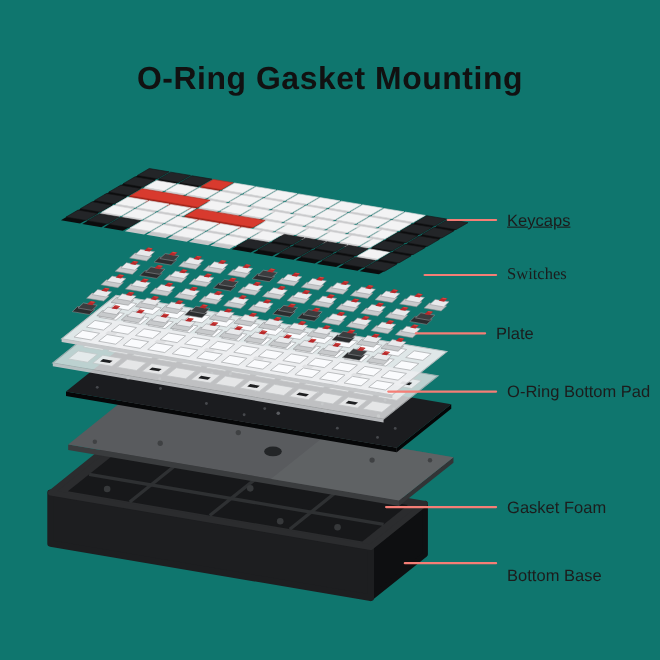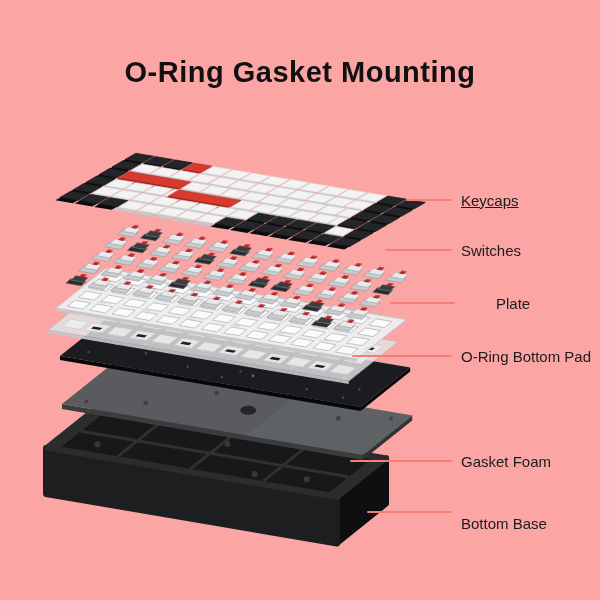--- a/index.html
+++ b/index.html
@@ -1,16 +1,16 @@
 <!DOCTYPE html>
 <html><head>
 <meta charset="utf-8">
 <style>
   html,body{margin:0;padding:0;background:#ffffff;}
-  #stage{position:relative;width:600px;height:600px;background:#fca5a5;overflow:hidden;
+  #stage{position:relative;width:600px;height:600px;background:#0f766e;overflow:hidden;
          font-family:"Liberation Sans", sans-serif;}
   #page-title{position:absolute;top:56px;left:0;width:600px;text-align:center;
               font-size:29px;font-weight:700;color:#111111;letter-spacing:0.5px;}
   #kb{position:absolute;left:0;top:0;}
   .callout{position:absolute;display:flex;align-items:center;height:22px;}
   .callout-line{display:block;height:2px;border-radius:1px;}
   .callout-text{margin-left:9px;font-size:15px;color:#1c1c1c;white-space:nowrap;}
 </style>
 </head>
 <body>
@@ -610,23 +610,23 @@
       <polygon points="327.0,246.5 344.4,249.4 350.2,246.1 332.7,243.1" fill="#0b0c0d"></polygon>
       <polygon points="331.7,243.5 349.8,246.5 360.6,240.2 342.5,237.2" fill="#232528" stroke="#151517" stroke-width="0.6"></polygon>
     </svg>
 
   <div class="callout" style="left:406px;top:189px;">
     <span class="callout-line" style="width: 46px; background: rgb(245, 126, 118);"></span>
     <span class="callout-text" style="color: rgb(28, 28, 28); text-decoration: underline;">Keycaps</span>
   </div>
   <div class="callout" style="left:385px;top:239px;">
     <span class="callout-line" style="width: 67px; background: rgb(245, 126, 118);"></span>
-    <span class="callout-text" style="color: rgb(28, 28, 28);">Switches</span>
+    <span class="callout-text" style="color: rgb(28, 28, 28); font-family: Liberation Serif, serif;">Switches</span>
   </div>
-  <div class="callout" style="left:390px;top:292px;gap:32px;">
+  <div class="callout" style="left:377px;top:292px;">
     <span class="callout-line" style="width: 65px; background: rgb(245, 126, 118);"></span>
     <span class="callout-text" style="color: rgb(28, 28, 28);">Plate</span>
   </div>
   <div class="callout" style="left:352px;top:345px;">
     <span class="callout-line" style="width: 100px; background: rgb(245, 126, 118);"></span>
     <span class="callout-text" style="color: rgb(28, 28, 28);">O-Ring Bottom Pad</span>
   </div>
   <div class="callout" style="left:350px;top:450px;">
     <span class="callout-line" style="width: 102px; background: rgb(245, 126, 118);"></span>
     <span class="callout-text" style="color: rgb(28, 28, 28);">Gasket Foam</span>

